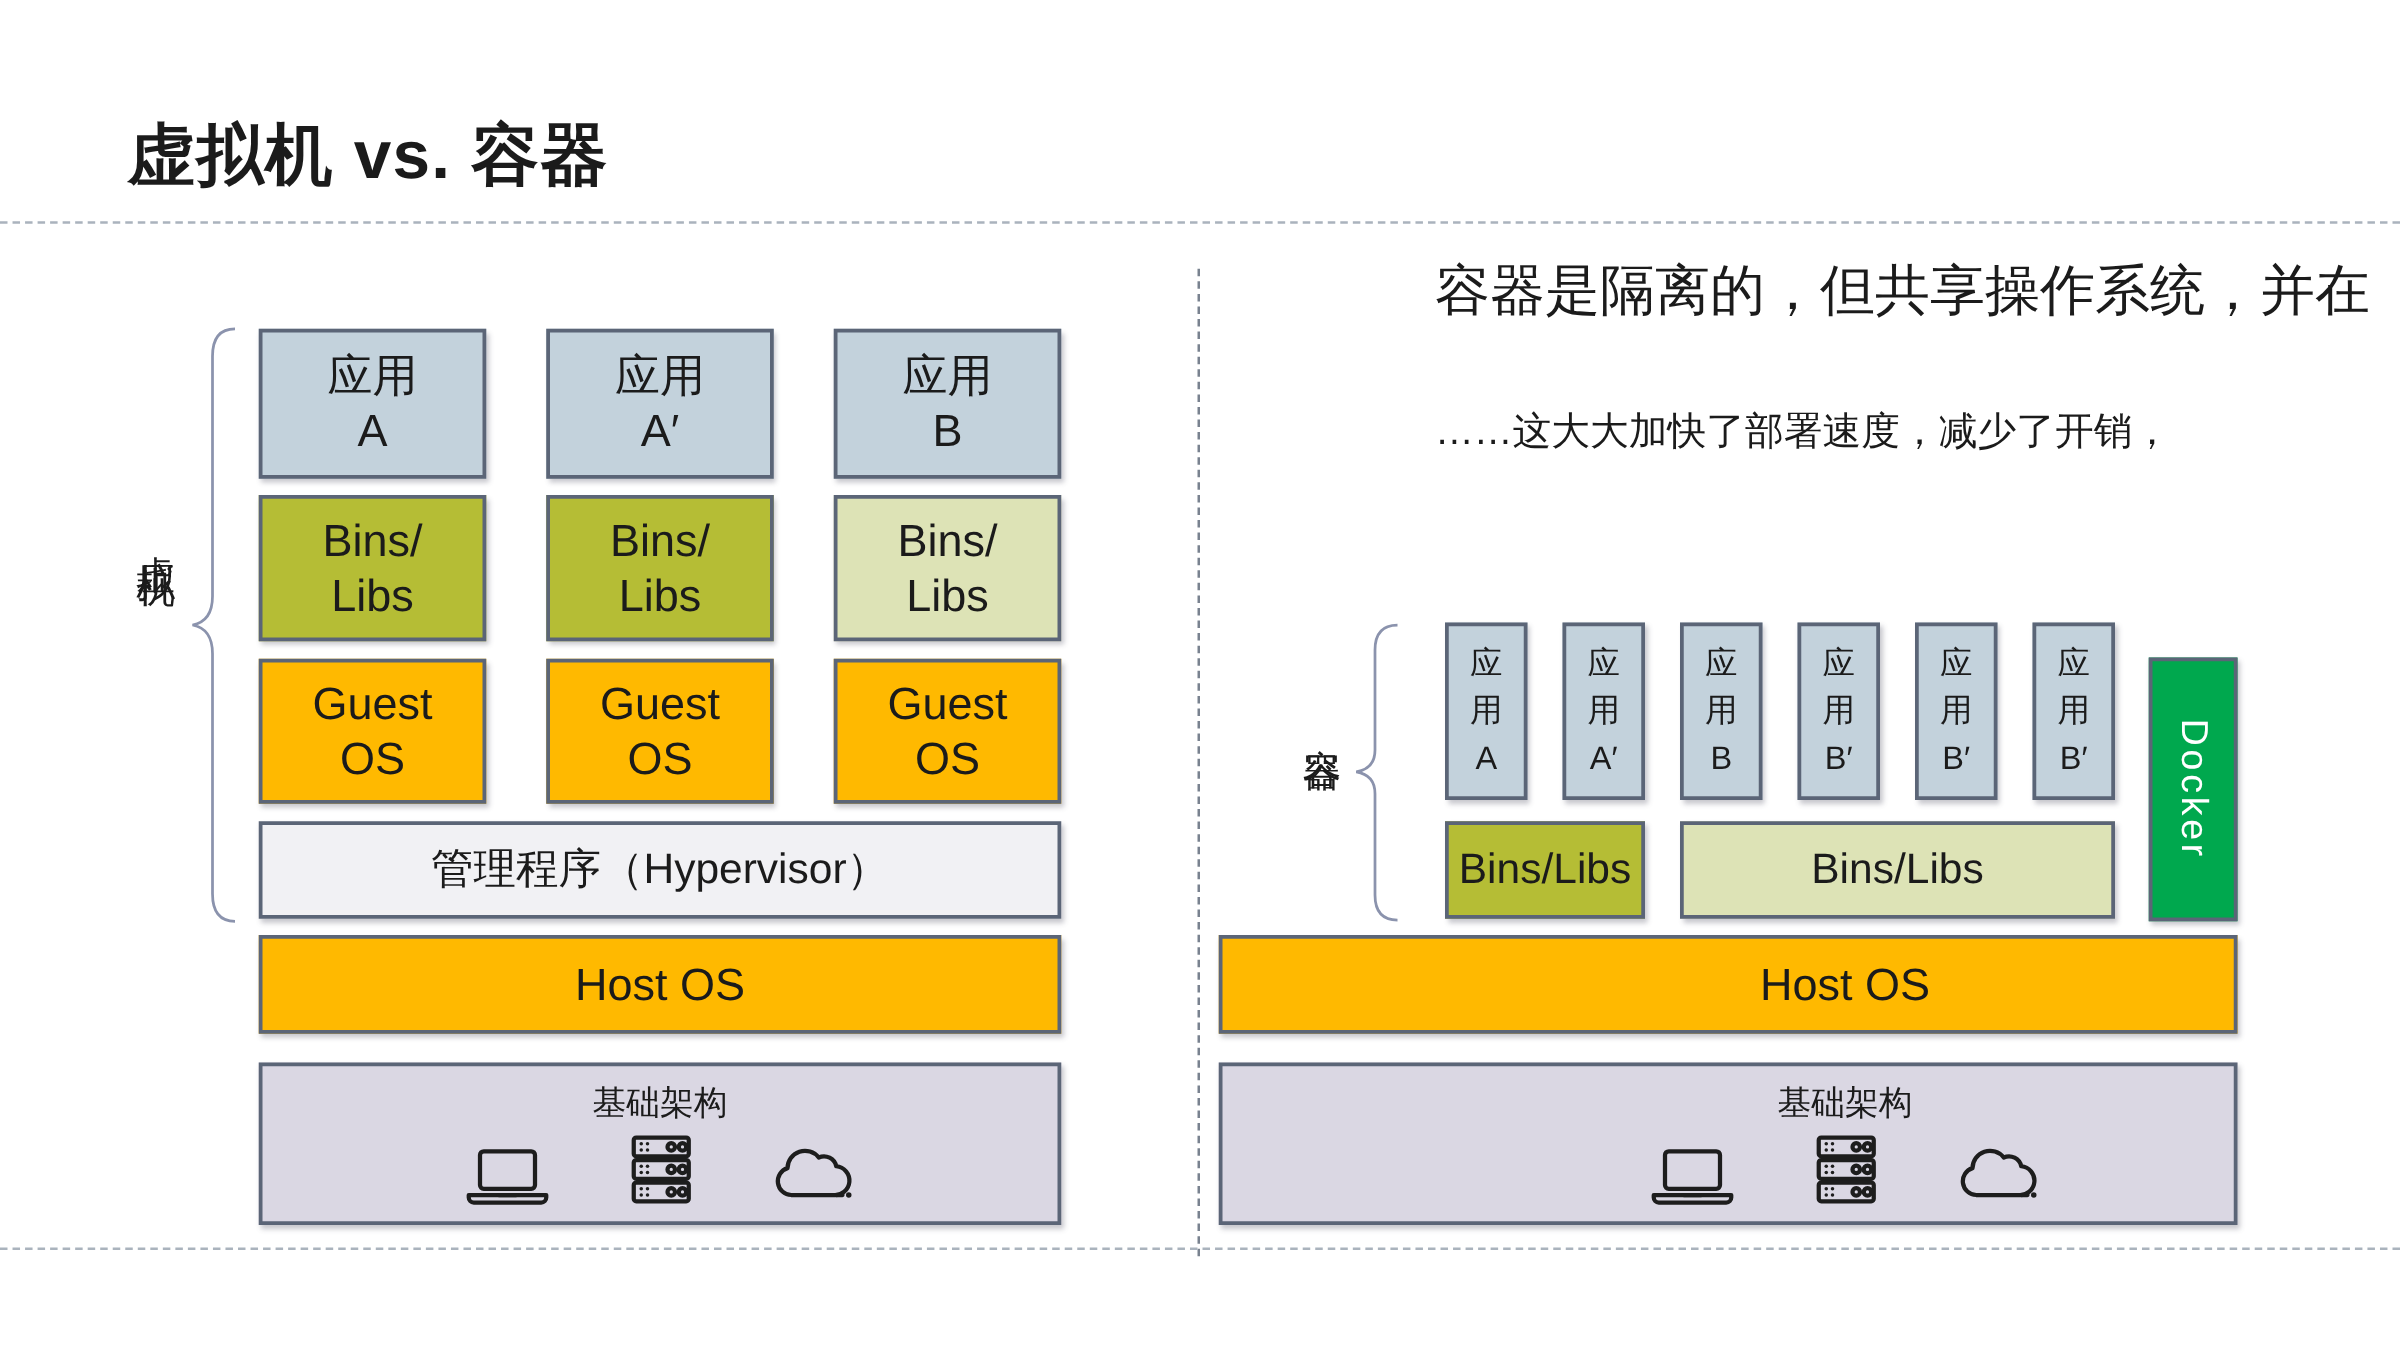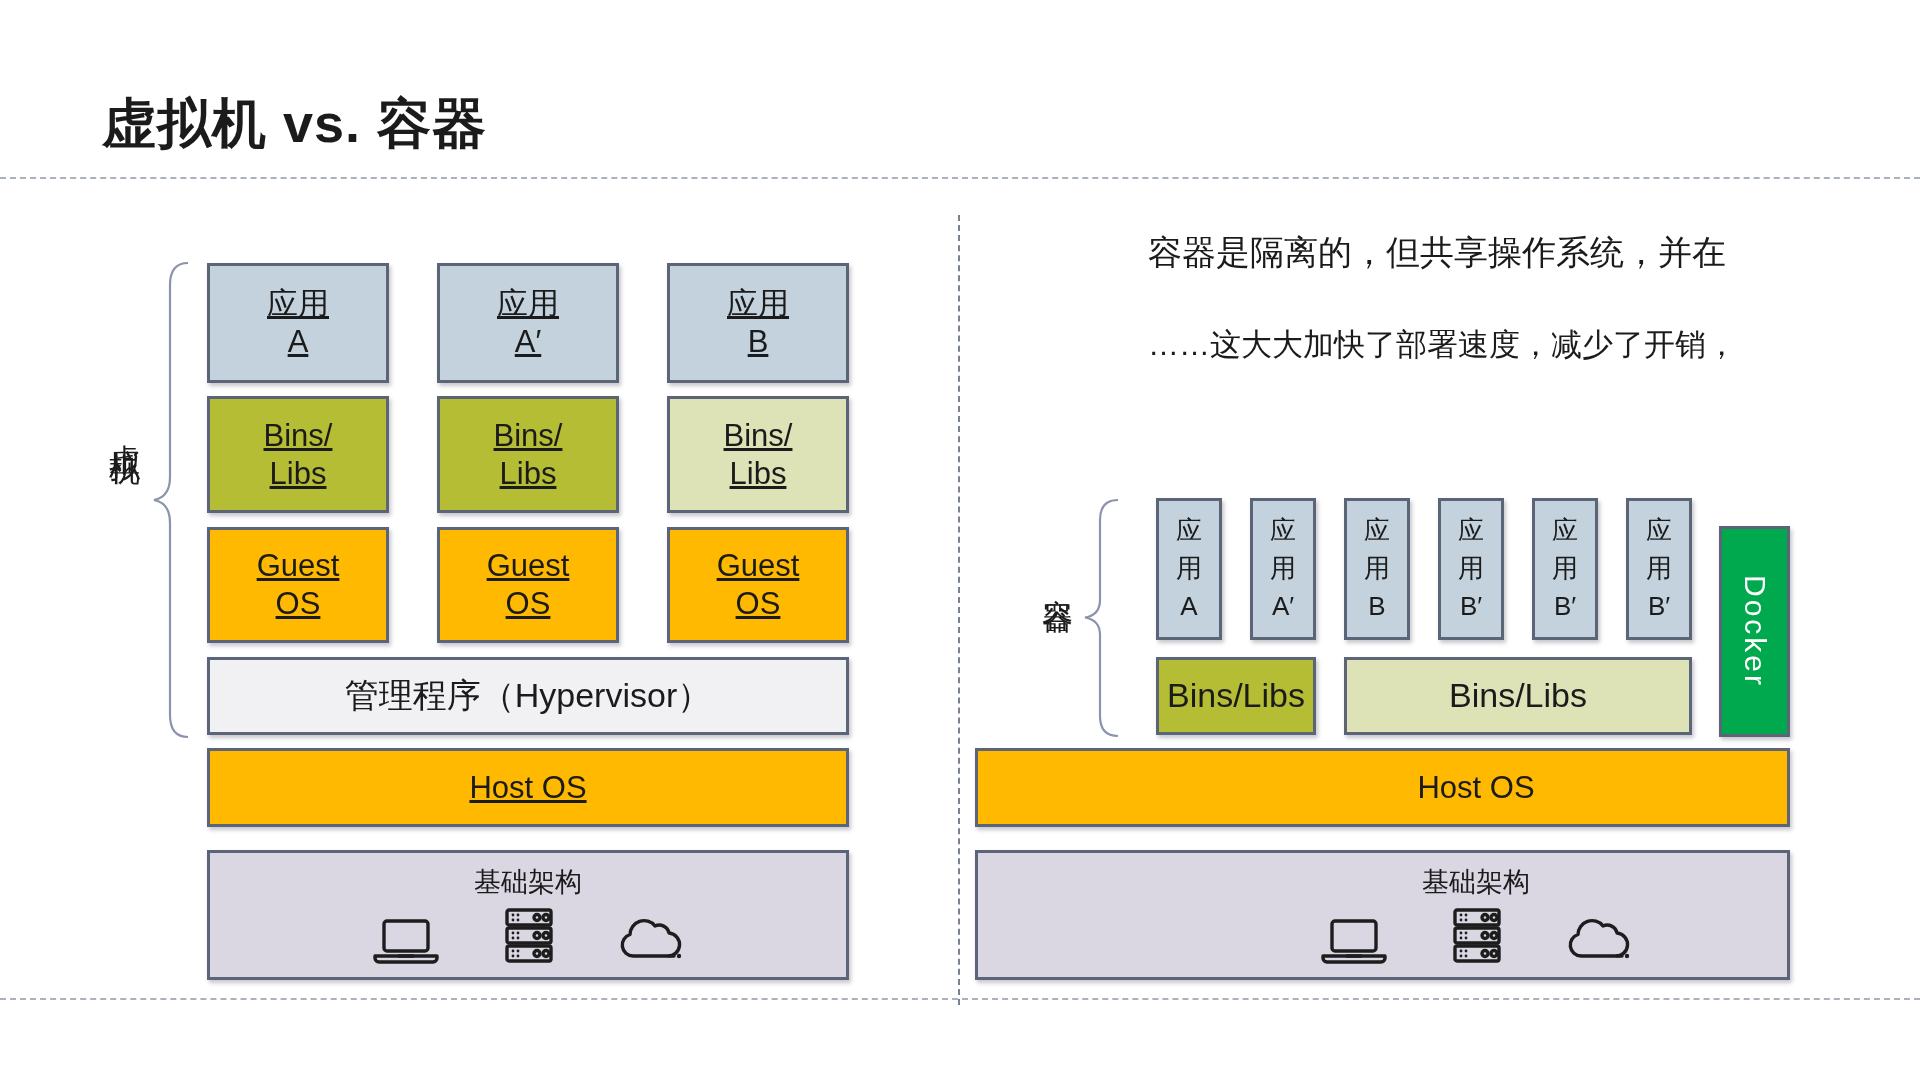--- a/index.html
+++ b/index.html
@@ -11,26 +11,26 @@
   .box{position:absolute;box-sizing:border-box;border:3px solid var(--border,#5b6577);
        display:flex;flex-direction:column;align-items:center;justify-content:center;
        text-align:center;line-height:1.22;box-shadow:2px 3px 4px rgba(70,70,90,.30);}
   .f-app{background:var(--app,#c3d2dc);}
   .f-olive{background:var(--olive,#b5bd35);}
   .f-pale{background:var(--pale,#dde3b6);}
   .f-orange{background:var(--orange,#ffb900);}
   .f-hyper{background:var(--hyper,#f1f1f4);}
   .f-infra{background:var(--infra,#dad7e3);}
   .f-docker{background:var(--docker,#00a84e);}
-  .fs31{font-size:31px;text-decoration:underline;} .fs29{font-size:34px;text-align:right;} .fs27{font-size:27px;} .fs26{font-size:26px;line-height:1.45;}
+  .fs31{font-size:36px;} .fs29{font-size:34px;text-align:right;} .fs27{font-size:27px;} .fs26{font-size:26px;line-height:1.45;}
   .vlabel{position:absolute;writing-mode:vertical-rl;text-orientation:upright;
           font-size:31px;letter-spacing:5px;}
   .dockertxt{writing-mode:vertical-rl;color:#fff;font-size:30px;letter-spacing:3px;}
   .desc{position:absolute;left:1148px;white-space:nowrap;}
-  .desc-big{font-size:34px;margin-top:27px;}
+  .desc-big{font-size:44px;}
   .desc-small{font-size:31px;}
   .brace{position:absolute;}
   .brace path{stroke:var(--bracket,#8b93ad);stroke-width:2.2;fill:none;}
   .icon-row{display:flex;align-items:flex-end;gap:62px;margin-top:10px;}
   .infra-inner{position:absolute;display:flex;flex-direction:column;align-items:center;justify-content:center;top:0;bottom:0;}
   .hostos-inner{position:absolute;top:0;bottom:0;display:flex;align-items:center;justify-content:center;}
   .ic{stroke:#1d1d1d;fill:none;stroke-width:3.4;stroke-linecap:round;stroke-linejoin:round;}
   .ic-fill{fill:#1d1d1d;stroke:none;}
   .footer{position:absolute;left:1700px;top:1072px;display:flex;align-items:center;gap:24px;}
   .brand{font-size:36px;color:var(--logo,#2e9fd4);font-weight:600;}

